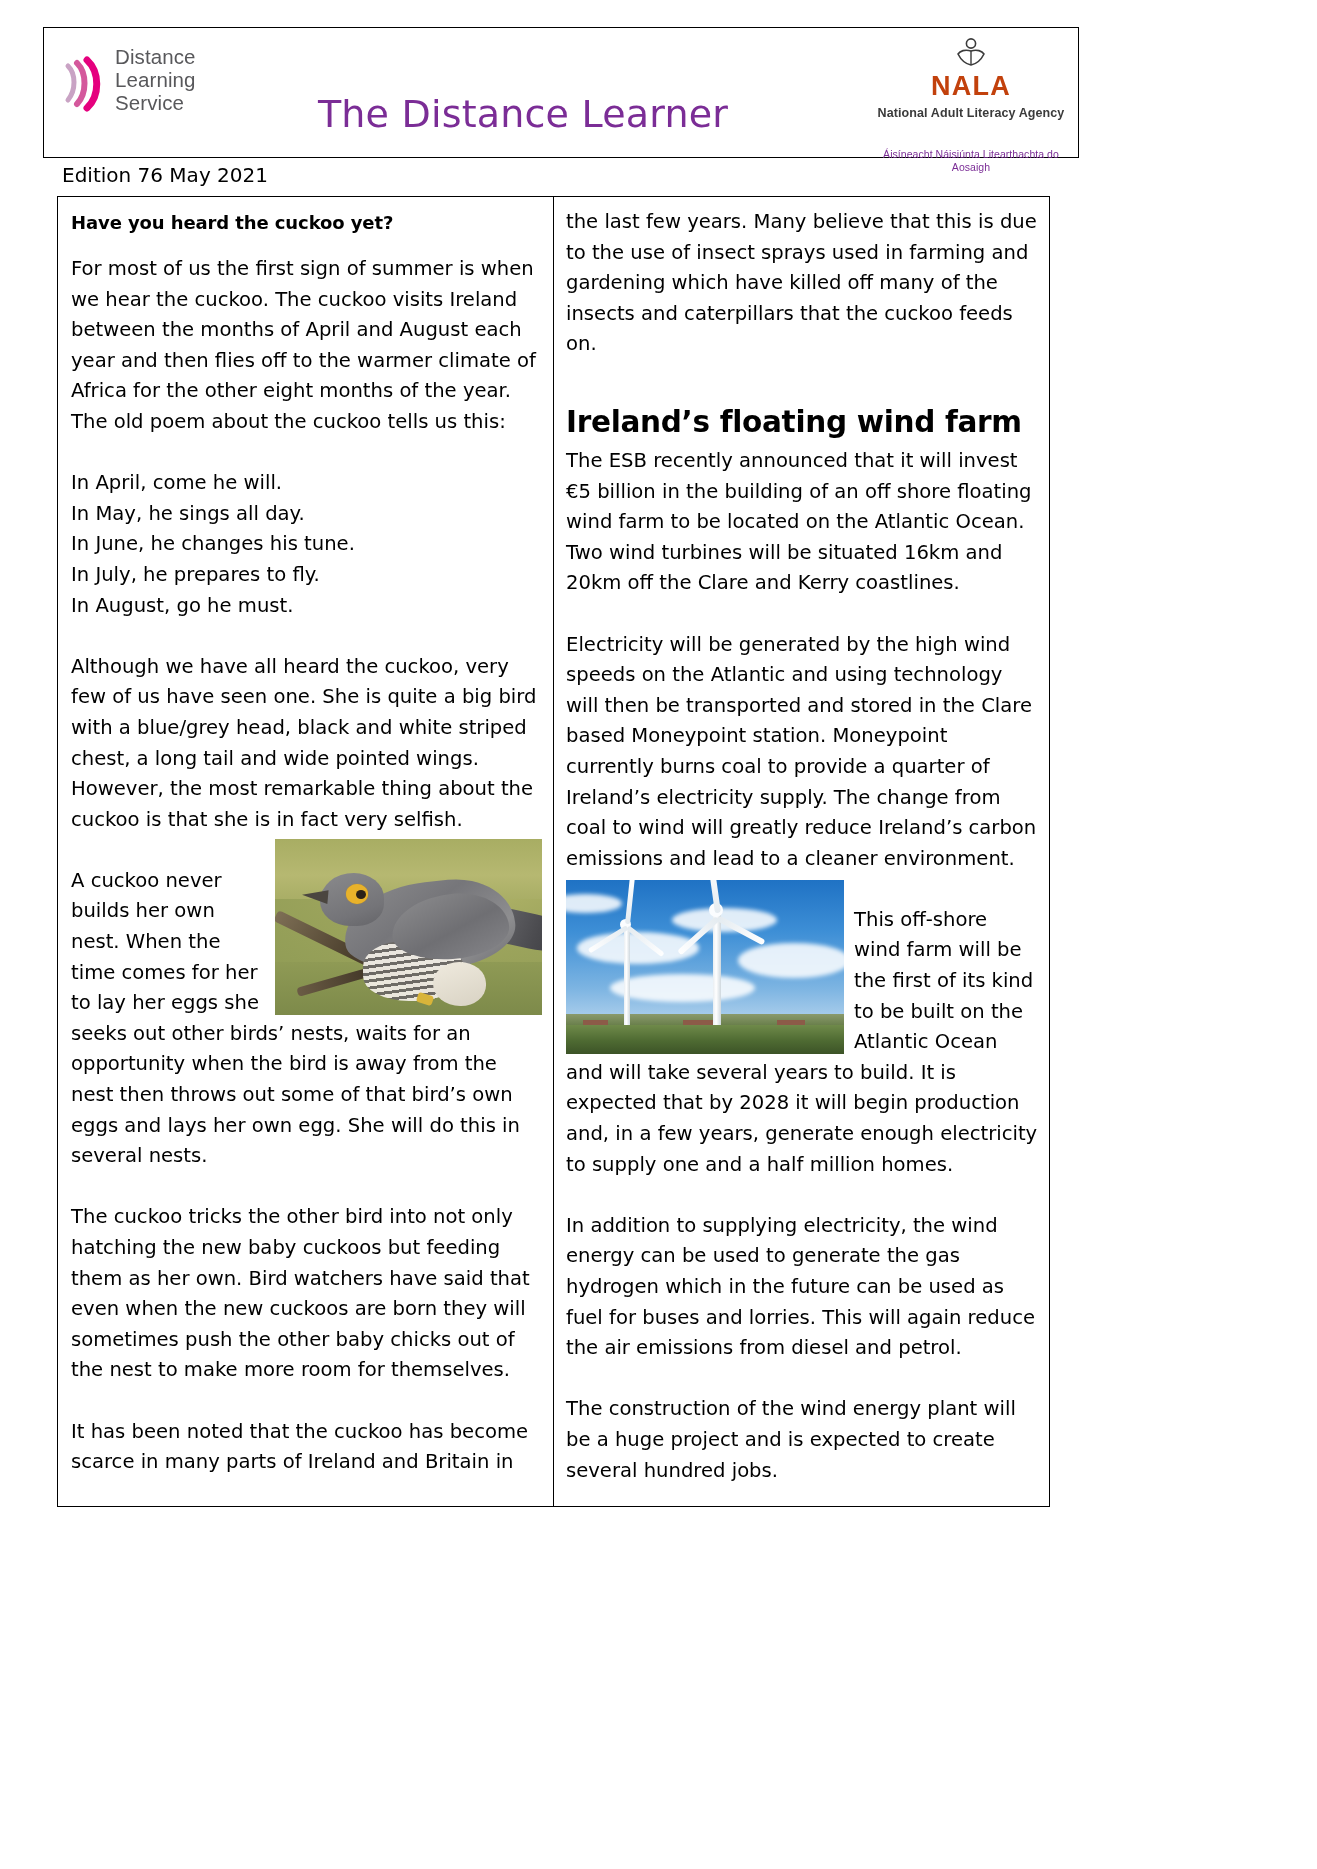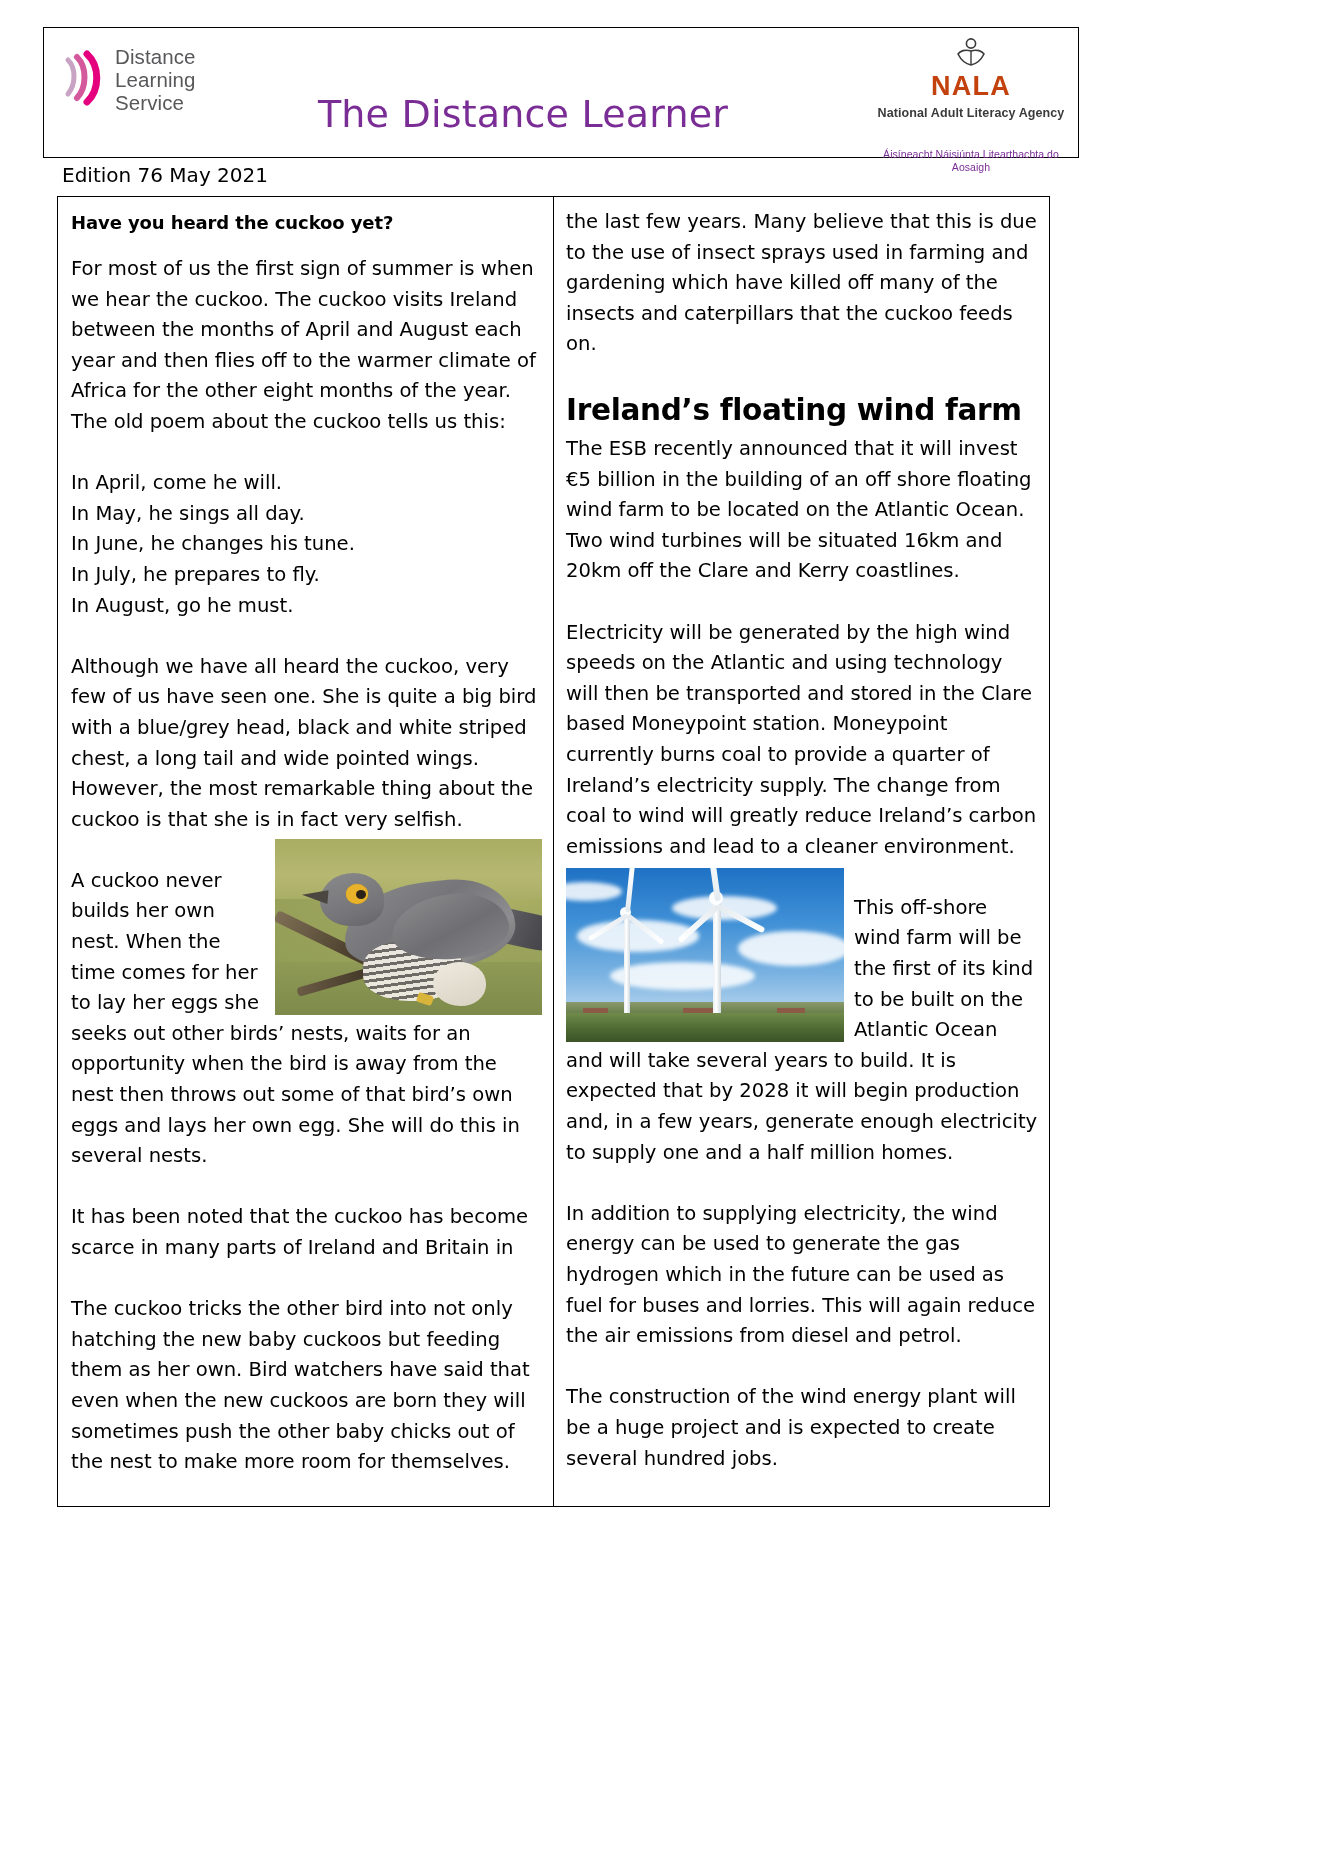--- a/index.html
+++ b/index.html
@@ -40,21 +40,21 @@
     width: 100%;
     height: 100%;
   }
 
   
   .dls-logo {
     position: absolute;
     left: 16px;
     top: 16px;
     display: flex;
-    align-items: center;
+    align-items: flex-end;
     gap: 9px;
   }
   .dls-mark {
     width: 46px;
     height: 58px;
     position: relative;
     flex: none;
   }
   .dls-text {
     font-family: "Liberation Sans", sans-serif;
@@ -184,21 +184,21 @@
 
   h2.headline-left {
     margin: 0 0 16px 0;
     font-family: "DejaVu Sans", sans-serif;
     font-size: 18px;
     line-height: 31px;
     font-weight: bold;
     letter-spacing: -0.1px;
   }
   h2.headline-right {
-    margin: 30px 0 4px 0;
+    margin: 42px 0 4px 0;
     font-family: "DejaVu Sans", sans-serif;
     font-size: 29.5px;
     line-height: 40px;
     font-weight: bold;
     letter-spacing: -0.3px;
   }
 
   .poem {
     margin: 0;
   }
@@ -476,23 +476,23 @@
         <div class="cuckoo-beak"></div>
         <div class="cuckoo-eye-ring"></div>
         <div class="cuckoo-eye"></div>
         <div class="cuckoo-foot"></div>
       </div>
 
       <p class="gap">A cuckoo never builds her own nest. When the time comes for her to lay her eggs she seeks out other birds’ nests, waits for an opportunity when the bird is away from the nest then throws out some of that bird’s own eggs and lays her own egg. She will do this in several nests.</p>
 
       <div class="clearfix"></div>
 
+      <p class="gap">The cuckoo tricks the other bird into not only hatching the new baby cuckoos but feeding them as her own. Bird watchers have said that even when the new cuckoos are born they will sometimes push the other baby chicks out of the nest to make more room for themselves.</p>
+
       <p class="gap">It has been noted that the cuckoo has become scarce in many parts of Ireland and Britain in</p>
-
-      <p class="gap">The cuckoo tricks the other bird into not only hatching the new baby cuckoos but feeding them as her own. Bird watchers have said that even when the new cuckoos are born they will sometimes push the other baby chicks out of the nest to make more room for themselves.</p>
 
     </div>
 
     <div class="col col-right">
 
       <p>the last few years. Many believe that this is due to the use of insect sprays used in farming and gardening which have killed off many of the insects and caterpillars that the cuckoo feeds on.</p>
 
       <h2 class="headline-right">Ireland’s floating wind farm</h2>
 
       <p>The ESB recently announced that it will invest €5 billion in the building of an off shore floating wind farm to be located on the Atlantic Ocean. Two wind turbines will be situated 16km and 20km off the Clare and Kerry coastlines.</p>

